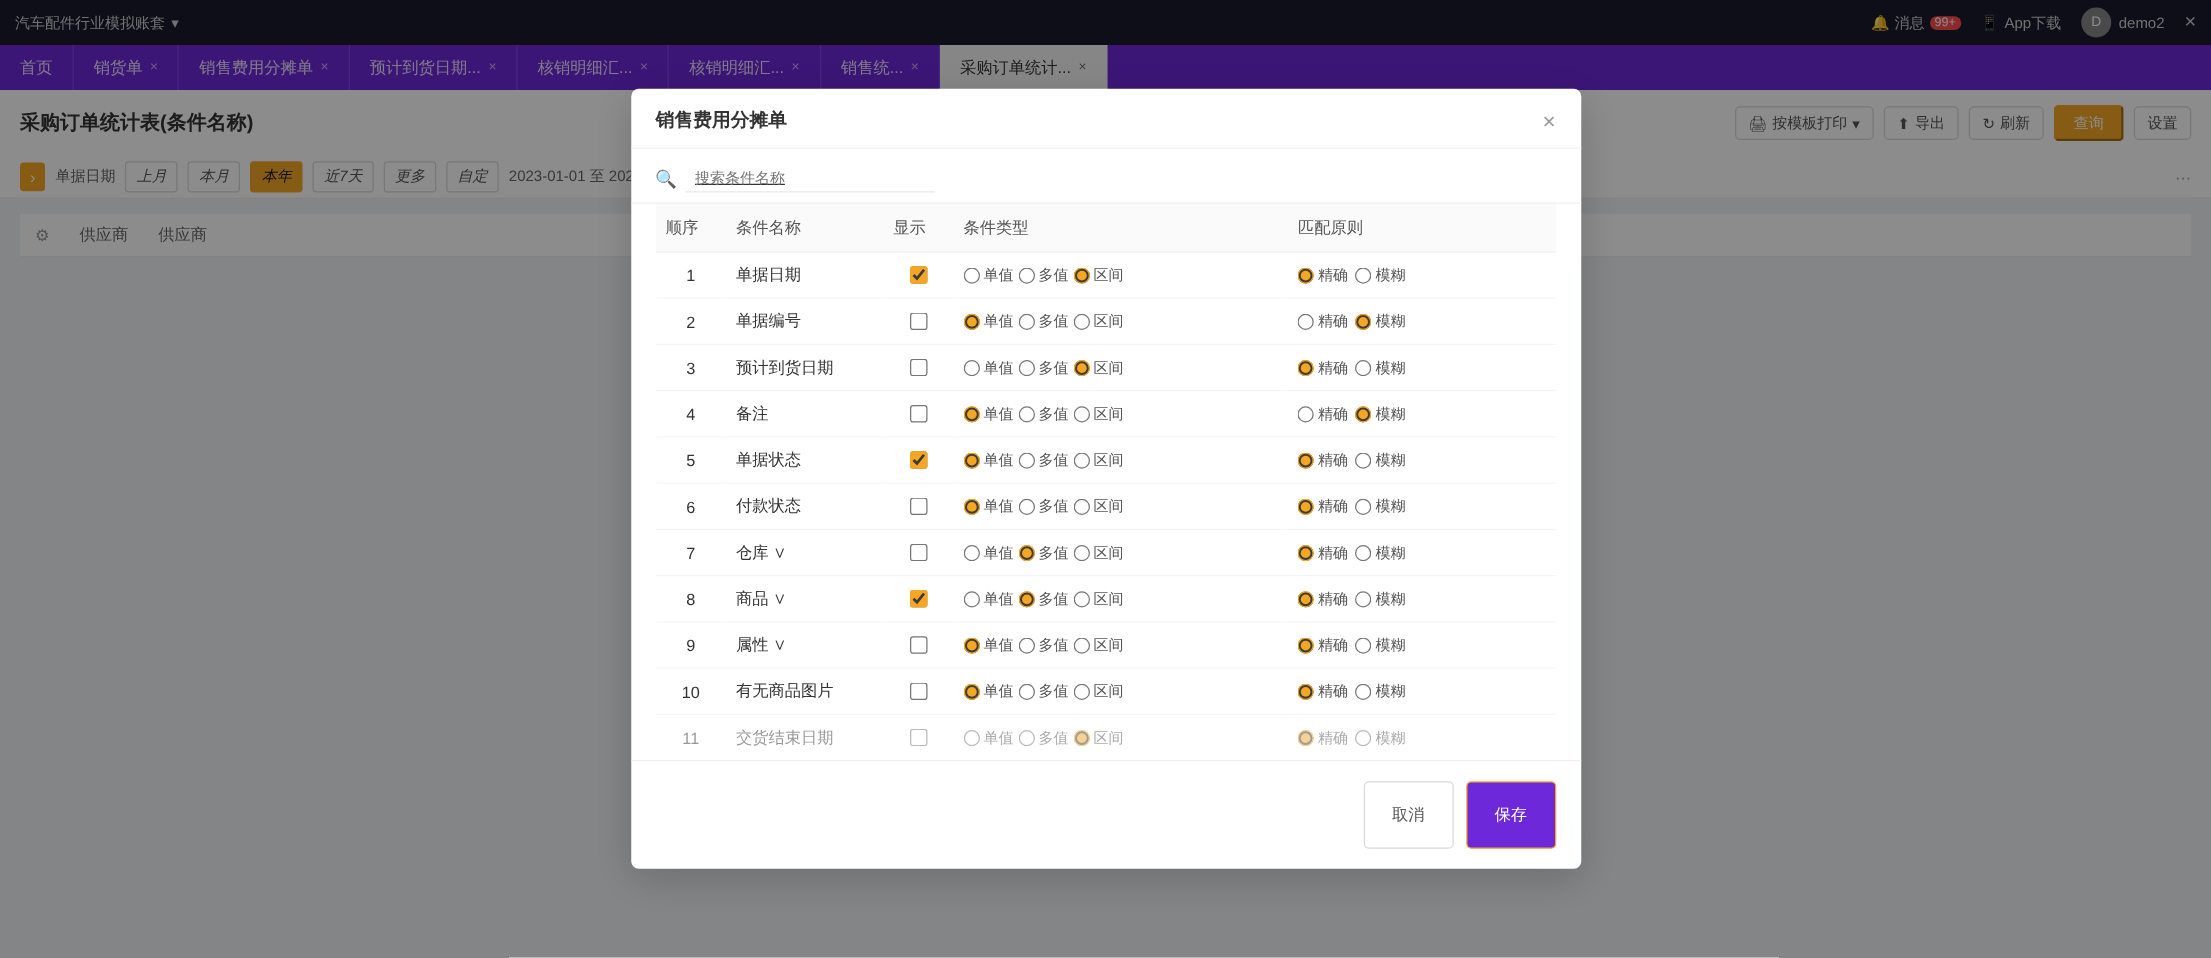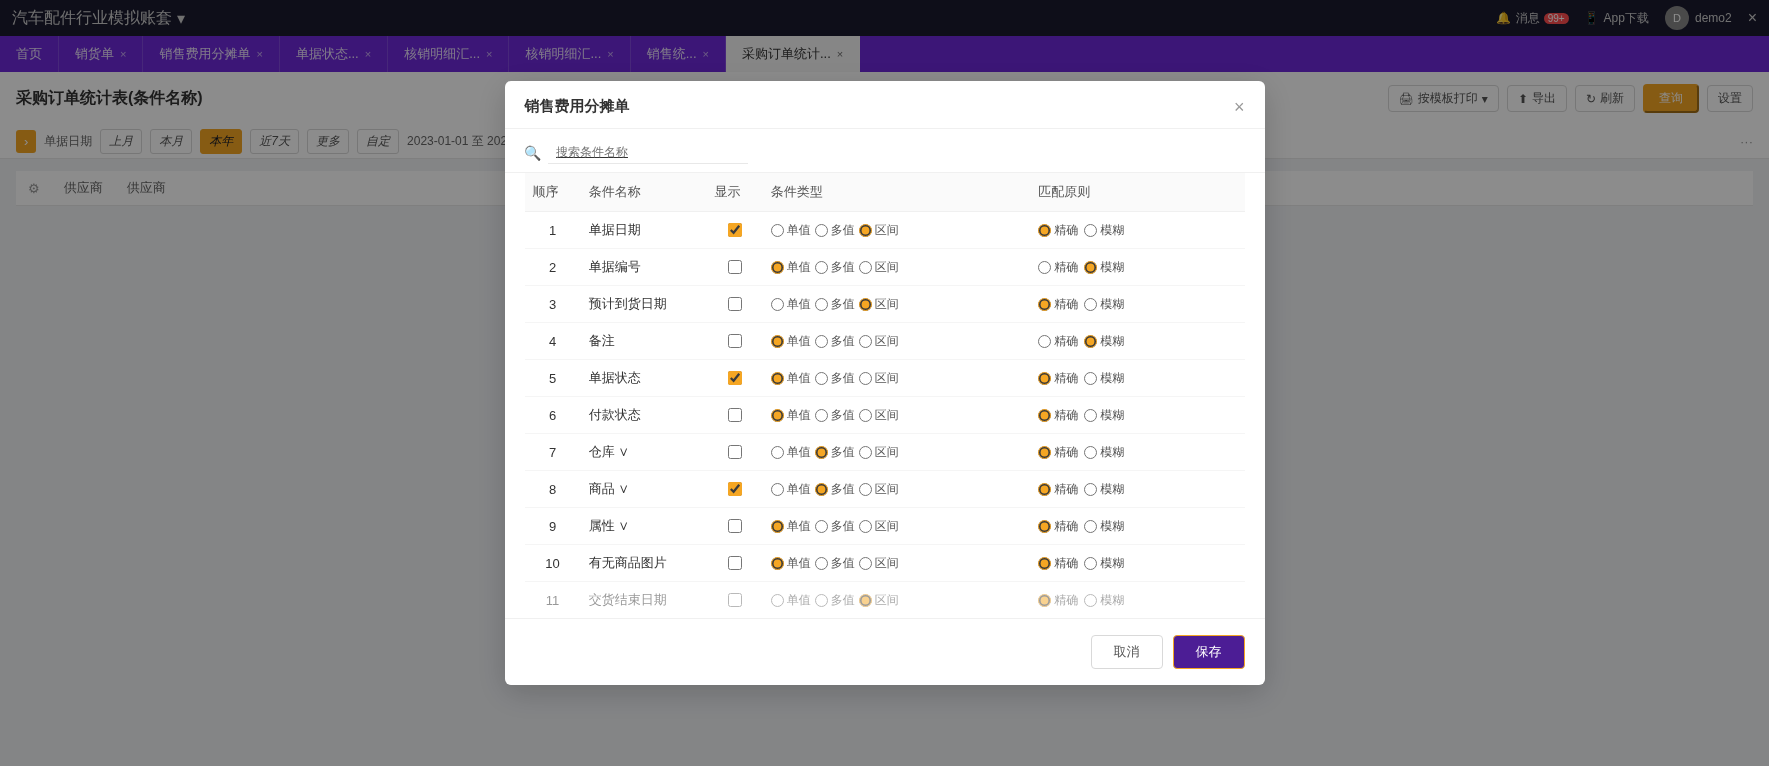--- a/index.html
+++ b/index.html
@@ -8,21 +8,21 @@
     
     .top-bar {
       height: 36px;
       background: #1a1a2e;
       display: flex;
       align-items: center;
       justify-content: space-between;
       padding: 0 12px;
       color: #ccc;
     }
-    .top-bar-left { display: flex; align-items: center; gap: 5px; font-size: 16px; text-align: center; }
+    .top-bar-left { display: flex; align-items: center; gap: 5px; font-size: 12px; text-align: center; }
     .top-bar-right { display: flex; align-items: center; gap: 16px; font-size: 12px; }
     .top-bar-right .notif-btn { display: flex; align-items: center; gap: 4px; cursor: pointer; color: #ccc; }
     .badge { background: #ff4d4f; color: white; border-radius: 8px; padding: 0 4px; font-size: 10px; }
     .app-download { display: flex; align-items: center; gap: 4px; cursor: pointer; color: #ccc; }
     .user-info { display: flex; align-items: center; gap: 6px; cursor: pointer; color: #ccc; }
     .avatar { width: 24px; height: 24px; border-radius: 50%; background: #888; display: flex; align-items: center; justify-content: center; font-size: 11px; color: white; }
     .close-x { color: #ccc; cursor: pointer; font-size: 16px; }
 
     
     .tab-bar {
@@ -220,24 +220,24 @@
     .btn-cancel {
       padding: 7px 22px;
       border: 1px solid #d9d9d9;
       border-radius: 4px;
       background: white;
       color: #555;
       cursor: pointer;
       font-size: 13px;
     }
     .btn-save {
-      padding: 7px 22px;
+      padding: 17px 22px;
       border: 1px solid #f5a623;
       border-radius: 4px;
-      background: #4c1d95;
+      background: #6d28d9;
       color: white;
       cursor: pointer;
       font-size: 13px;
       font-weight: 500;
     }
 
     
     .cond-type-group { display: flex; align-items: center; gap: 4px; }
 
     
@@ -281,21 +281,21 @@
   </div>
   <div class="tab-item">
     <span>销货单</span>
     <span class="tab-close">×</span>
   </div>
   <div class="tab-item">
     <span>销售费用分摊单</span>
     <span class="tab-close">×</span>
   </div>
   <div class="tab-item">
-    <span>单据状态...</span>
+    <span>预计到货日期...</span>
     <span class="tab-close">×</span>
   </div>
   <div class="tab-item">
     <span>核销明细汇...</span>
     <span class="tab-close">×</span>
   </div>
   <div class="tab-item">
     <span>核销明细汇...</span>
     <span class="tab-close">×</span>
   </div>

